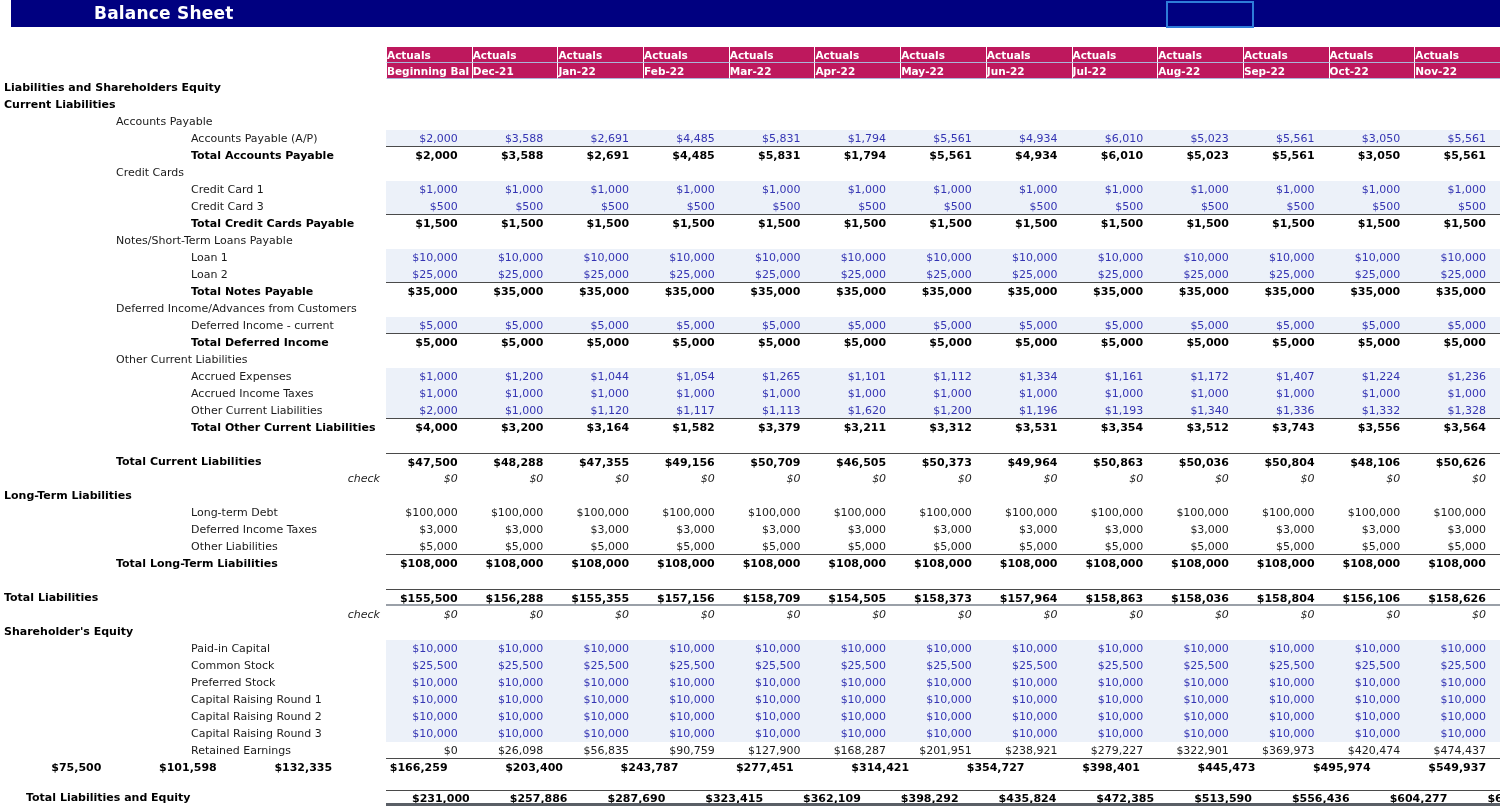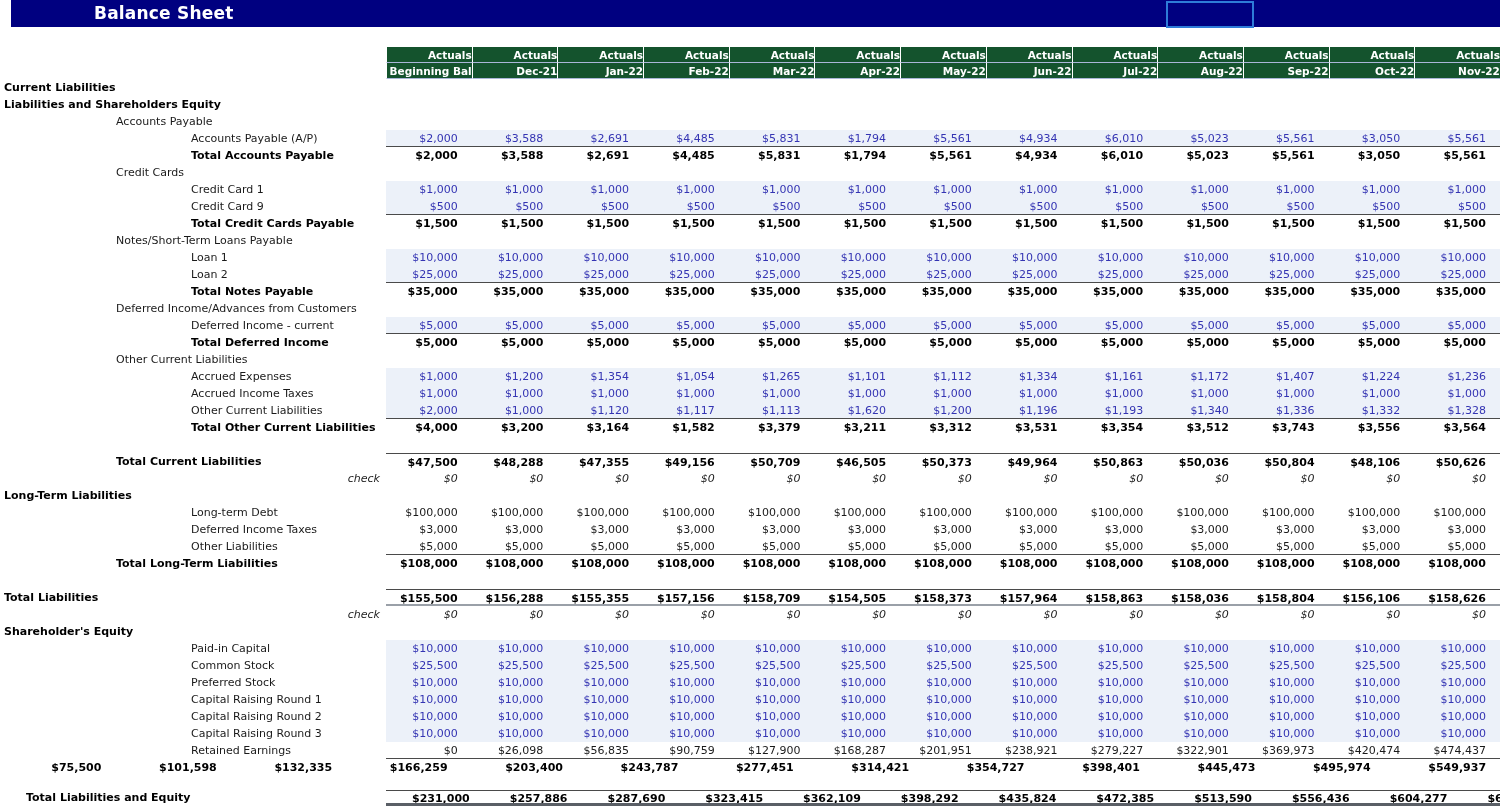--- a/index.html
+++ b/index.html
@@ -7,22 +7,22 @@
        font-family:"DejaVu Sans",sans-serif;color:#1a1a1a;}
   
   .titlebar{position:absolute;left:11px;top:0;width:1500px;height:27px;background:#000080;}
   .titlebar .title{position:absolute;left:83px;top:3px;color:#fff;font-size:17px;font-weight:bold;
        letter-spacing:.2px;white-space:nowrap;}
   .sel-box{position:absolute;left:1155px;top:1px;width:84px;height:23px;border:2px solid #2e7bd8;}
   
   .sheet{position:absolute;left:0;top:47px;width:1500px;}
   .hr{display:flex;width:1500px;}
   .hlab{width:386px;flex:none;}
-  .hcell{flex:1 1 0;background:#14532d;color:#fff;font-size:10.5px;font-weight:bold;
-       text-align:right;height:16px;line-height:16px;border-left:1px solid #fff;
+  .hcell{flex:1 1 0;background:#be185d;color:#fff;font-size:10.5px;font-weight:bold;
+       text-align:left;height:16px;line-height:16px;border-left:1px solid #fff;
        box-sizing:border-box;white-space:nowrap;overflow:hidden;}
   .hr1 .hcell{border-bottom:1px solid #aab6d8;}
   .hr2 .hcell{border-bottom:1px solid #aab6d8;}
   
   .r{display:flex;width:1500px;height:17px;align-items:stretch;font-size:11px;}
   .lab{width:386px;flex:none;white-space:nowrap;overflow:hidden;line-height:17px;box-sizing:border-box;}
   .vals{flex:1;display:flex;box-sizing:border-box;}
   .c{flex:1 1 0;text-align:right;padding-right:14px;box-sizing:border-box;line-height:17px;
      white-space:nowrap;overflow:hidden;}
   .i0 .lab{padding-left:4px;}
@@ -79,24 +79,24 @@
           <div class="hcell">Jun-22</div>
           <div class="hcell">Jul-22</div>
           <div class="hcell">Aug-22</div>
           <div class="hcell">Sep-22</div>
           <div class="hcell">Oct-22</div>
           <div class="hcell">Nov-22</div>
         </div>
       </div>
     <div id="body">
         <div class="r i0 bold">
+          <div class="lab">Liabilities and Shareholders Equity</div>
+        </div>
+        <div class="r i0 bold">
           <div class="lab">Current Liabilities</div>
-        </div>
-        <div class="r i0 bold">
-          <div class="lab">Liabilities and Shareholders Equity</div>
         </div>
         <div class="r i1">
           <div class="lab">Accounts Payable</div>
         </div>
         <div class="r i2 input rule-below">
           <div class="lab">Accounts Payable (A/P)</div>
           <div class="vals">
             <div class="c">$2,000</div>
             <div class="c">$3,588</div>
             <div class="c">$2,691</div>
@@ -145,21 +145,21 @@
             <div class="c">$1,000</div>
             <div class="c">$1,000</div>
             <div class="c">$1,000</div>
             <div class="c">$1,000</div>
             <div class="c">$1,000</div>
             <div class="c">$1,000</div>
             <div class="c">$1,000</div>
           </div>
         </div>
         <div class="r i2 input rule-below">
-          <div class="lab">Credit Card 9</div>
+          <div class="lab">Credit Card 3</div>
           <div class="vals">
             <div class="c">$500</div>
             <div class="c">$500</div>
             <div class="c">$500</div>
             <div class="c">$500</div>
             <div class="c">$500</div>
             <div class="c">$500</div>
             <div class="c">$500</div>
             <div class="c">$500</div>
             <div class="c">$500</div>
@@ -284,21 +284,21 @@
           </div>
         </div>
         <div class="r i1">
           <div class="lab">Other Current Liabilities</div>
         </div>
         <div class="r i2 input">
           <div class="lab">Accrued Expenses</div>
           <div class="vals">
             <div class="c">$1,000</div>
             <div class="c">$1,200</div>
-            <div class="c">$1,354</div>
+            <div class="c">$1,044</div>
             <div class="c">$1,054</div>
             <div class="c">$1,265</div>
             <div class="c">$1,101</div>
             <div class="c">$1,112</div>
             <div class="c">$1,334</div>
             <div class="c">$1,161</div>
             <div class="c">$1,172</div>
             <div class="c">$1,407</div>
             <div class="c">$1,224</div>
             <div class="c">$1,236</div>

